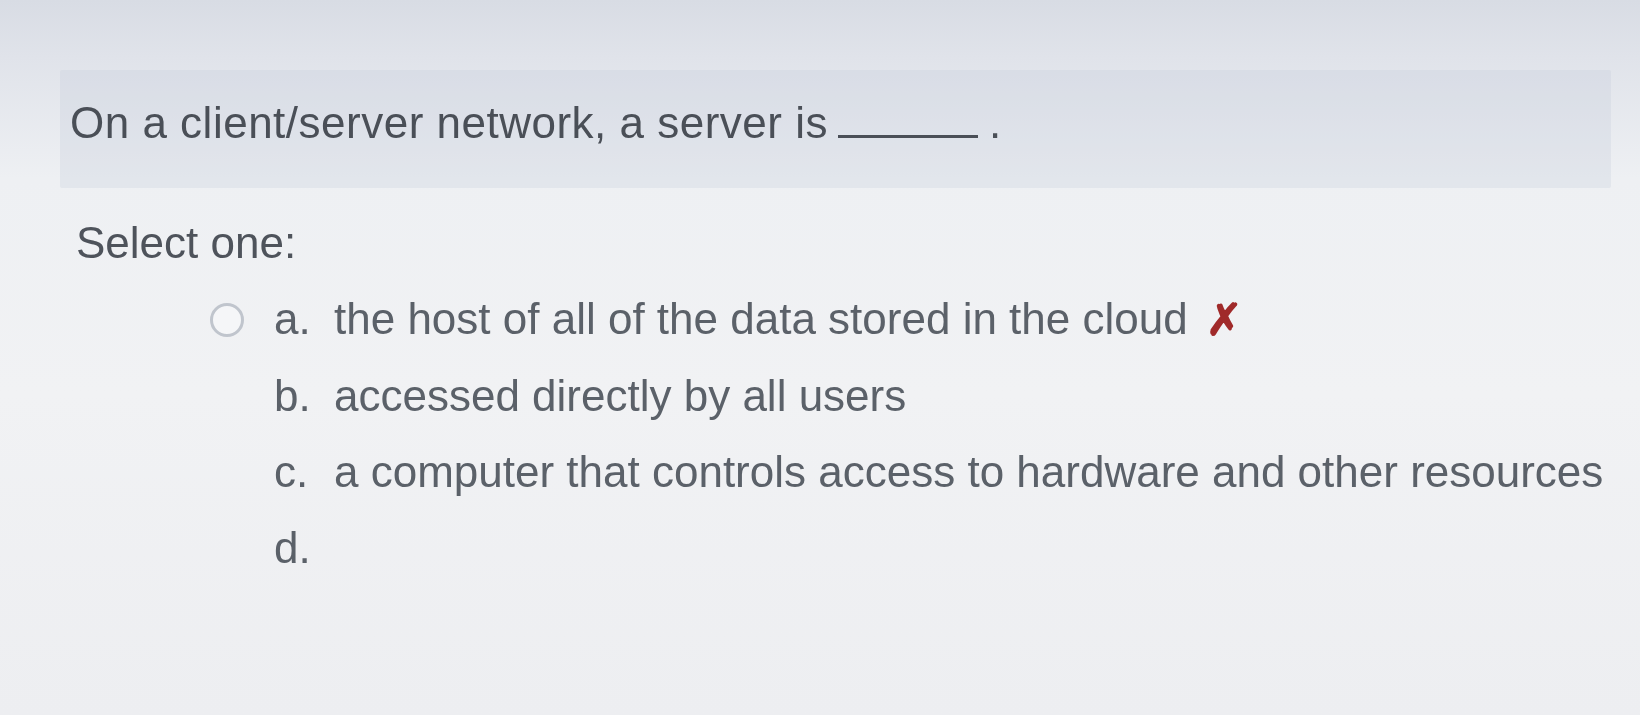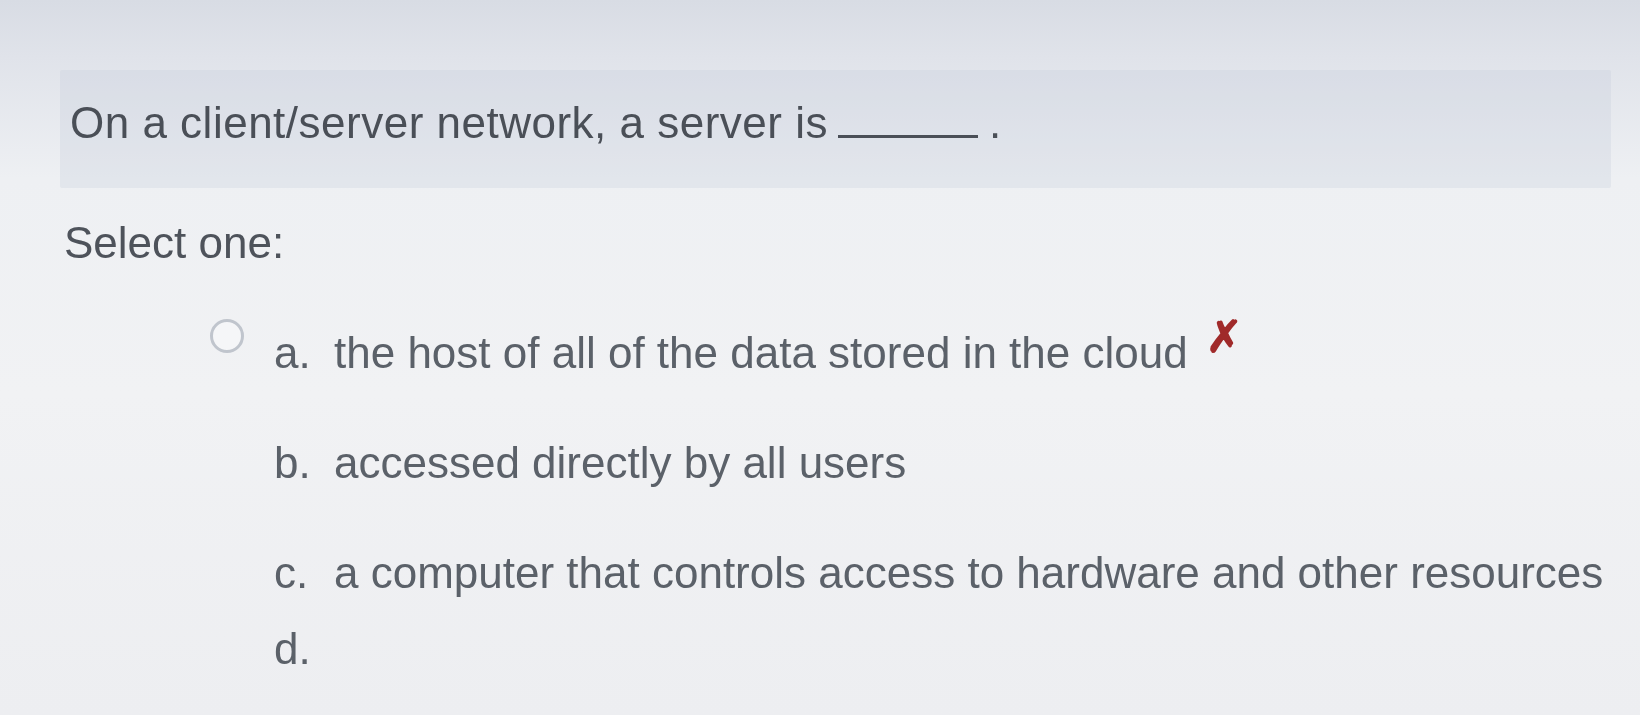--- a/index.html
+++ b/index.html
@@ -34,21 +34,21 @@
     border-bottom: 3px solid #4a4f57;
     width: 140px;
     height: 0.9em;
     vertical-align: baseline;
     margin: 0 6px;
   }
   .select-one {
     font-size: 44px;
     font-weight: 400;
     color: #4e535b;
-    margin: 30px 0 20px 4px;
+    margin: 30px 0 20px 16px;
   }
   .options {
     margin-left: 150px;
   }
   .option {
     display: flex;
     align-items: baseline;
     font-size: 44px;
     color: #5b6169;
     margin: 26px 0;
@@ -67,21 +67,20 @@
   }
   .option.show-radio .radio {
     visibility: visible;
   }
   .letter {
     min-width: 60px;
     color: #5b6169;
   }
   .opt-text {
     color: #5b6169;
-    margin-top: 34px;
   }
   .mark {
     margin-left: 18px;
     font-weight: 600;
     font-size: 44px;
     align-self: center;
   }
   .mark.incorrect {
     color: #a02a2a;
   }

